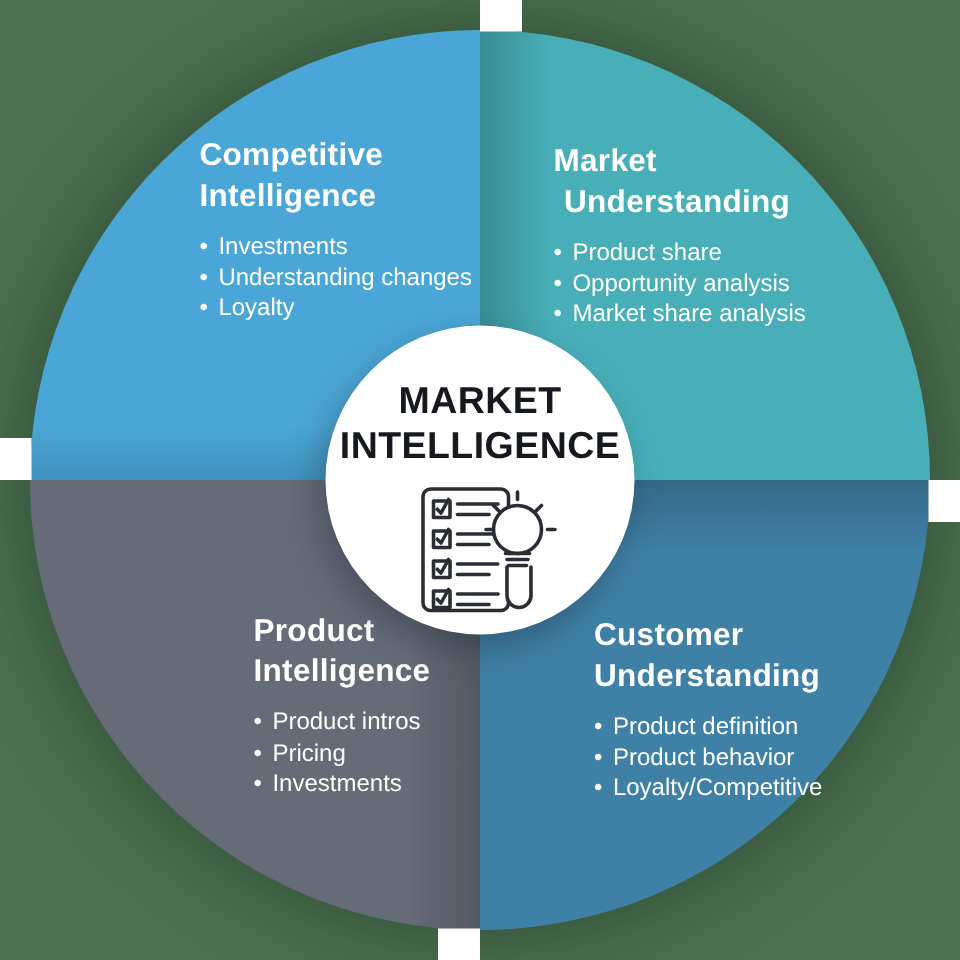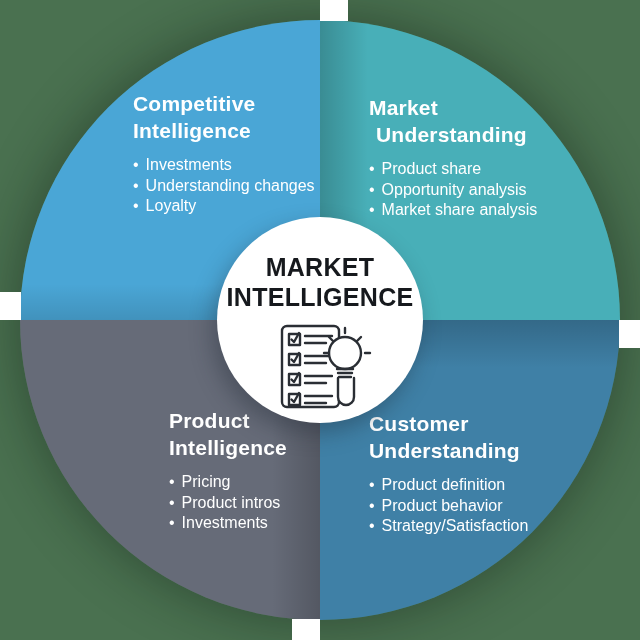--- a/index.html
+++ b/index.html
@@ -32,21 +32,21 @@
   .q-tr .shade{background:linear-gradient(90deg, rgba(0,0,0,0.20), rgba(0,0,0,0) 16%);}
   .q-br .shade{background:linear-gradient(180deg, rgba(0,0,0,0.18), rgba(0,0,0,0) 16%);}
   .q-bl .shade{background:linear-gradient(270deg, rgba(0,0,0,0.18), rgba(0,0,0,0) 16%);}
   .q-tl .shade{background:linear-gradient(0deg, rgba(0,0,0,0.12), rgba(0,0,0,0) 12%);}
 
   
   .qtext{position:absolute;color:#ffffff;z-index:4;}
   .qt-tl{left:133px;top:90px;}
   .qt-tr{left:369px;top:94px;}
   .qt-bl{left:133px;top:407px;margin-left:36px;}
-  .qt-br{left:369px;top:410px;}
+  .qt-br{left:396px;top:410px;}
   .qtitle{font-size:21px;font-weight:bold;line-height:27px;letter-spacing:0.2px;}
   .qt-tr .line2{margin-left:7px;}
   .qlist{list-style:none;margin:11px 0 0 0;padding:0;font-size:16px;line-height:20.5px;}
   .qlist li{white-space:nowrap;}
   .bullet{margin-right:7px;}
 
   
   .hub{
     position:absolute;left:217px;top:217px;width:206px;height:206px;
     border-radius:50%;background:#ffffff;z-index:5;
@@ -107,35 +107,35 @@
       <li><span class="bullet">•</span><span>Market share analysis</span></li>
     </ul>
   </div>
 
   <div class="qtext qt-bl">
     <div class="qtitle">
       <div class="line1">Product</div>
       <div class="line2">Intelligence</div>
     </div>
     <ul class="qlist">
+      <li><span class="bullet">•</span><span>Product intros</span></li>
       <li><span class="bullet">•</span><span>Pricing</span></li>
-      <li><span class="bullet">•</span><span>Product intros</span></li>
       <li><span class="bullet">•</span><span>Investments</span></li>
     </ul>
   </div>
 
   <div class="qtext qt-br">
     <div class="qtitle">
       <div class="line1">Customer</div>
       <div class="line2">Understanding</div>
     </div>
     <ul class="qlist">
       <li><span class="bullet">•</span><span>Product definition</span></li>
       <li><span class="bullet">•</span><span>Product behavior</span></li>
-      <li><span class="bullet">•</span><span>Strategy/Satisfaction</span></li>
+      <li><span class="bullet">•</span><span>Loyalty/Competitive</span></li>
     </ul>
   </div>
 
   <div class="hub" style="background-color: rgb(255, 255, 255);">
     <div class="hub-title">
       <div>MARKET</div>
       <div>INTELLIGENCE</div>
     </div>
     <div class="hub-icon">
       <svg width="104" height="92" viewBox="0 0 104 92" fill="none" xmlns="http://www.w3.org/2000/svg">

